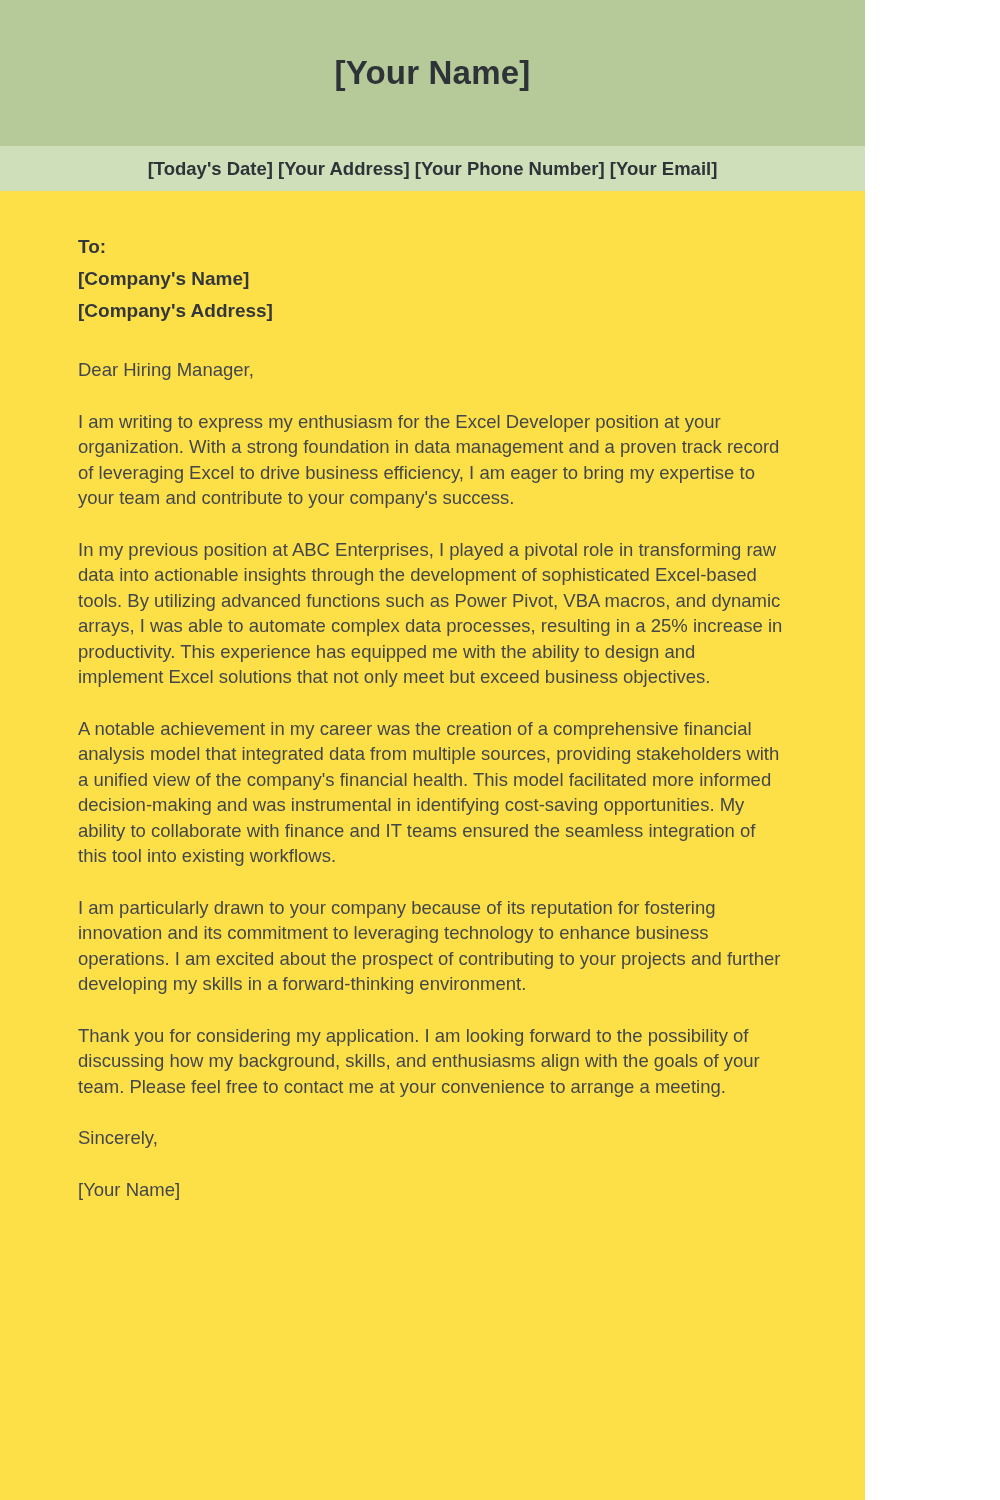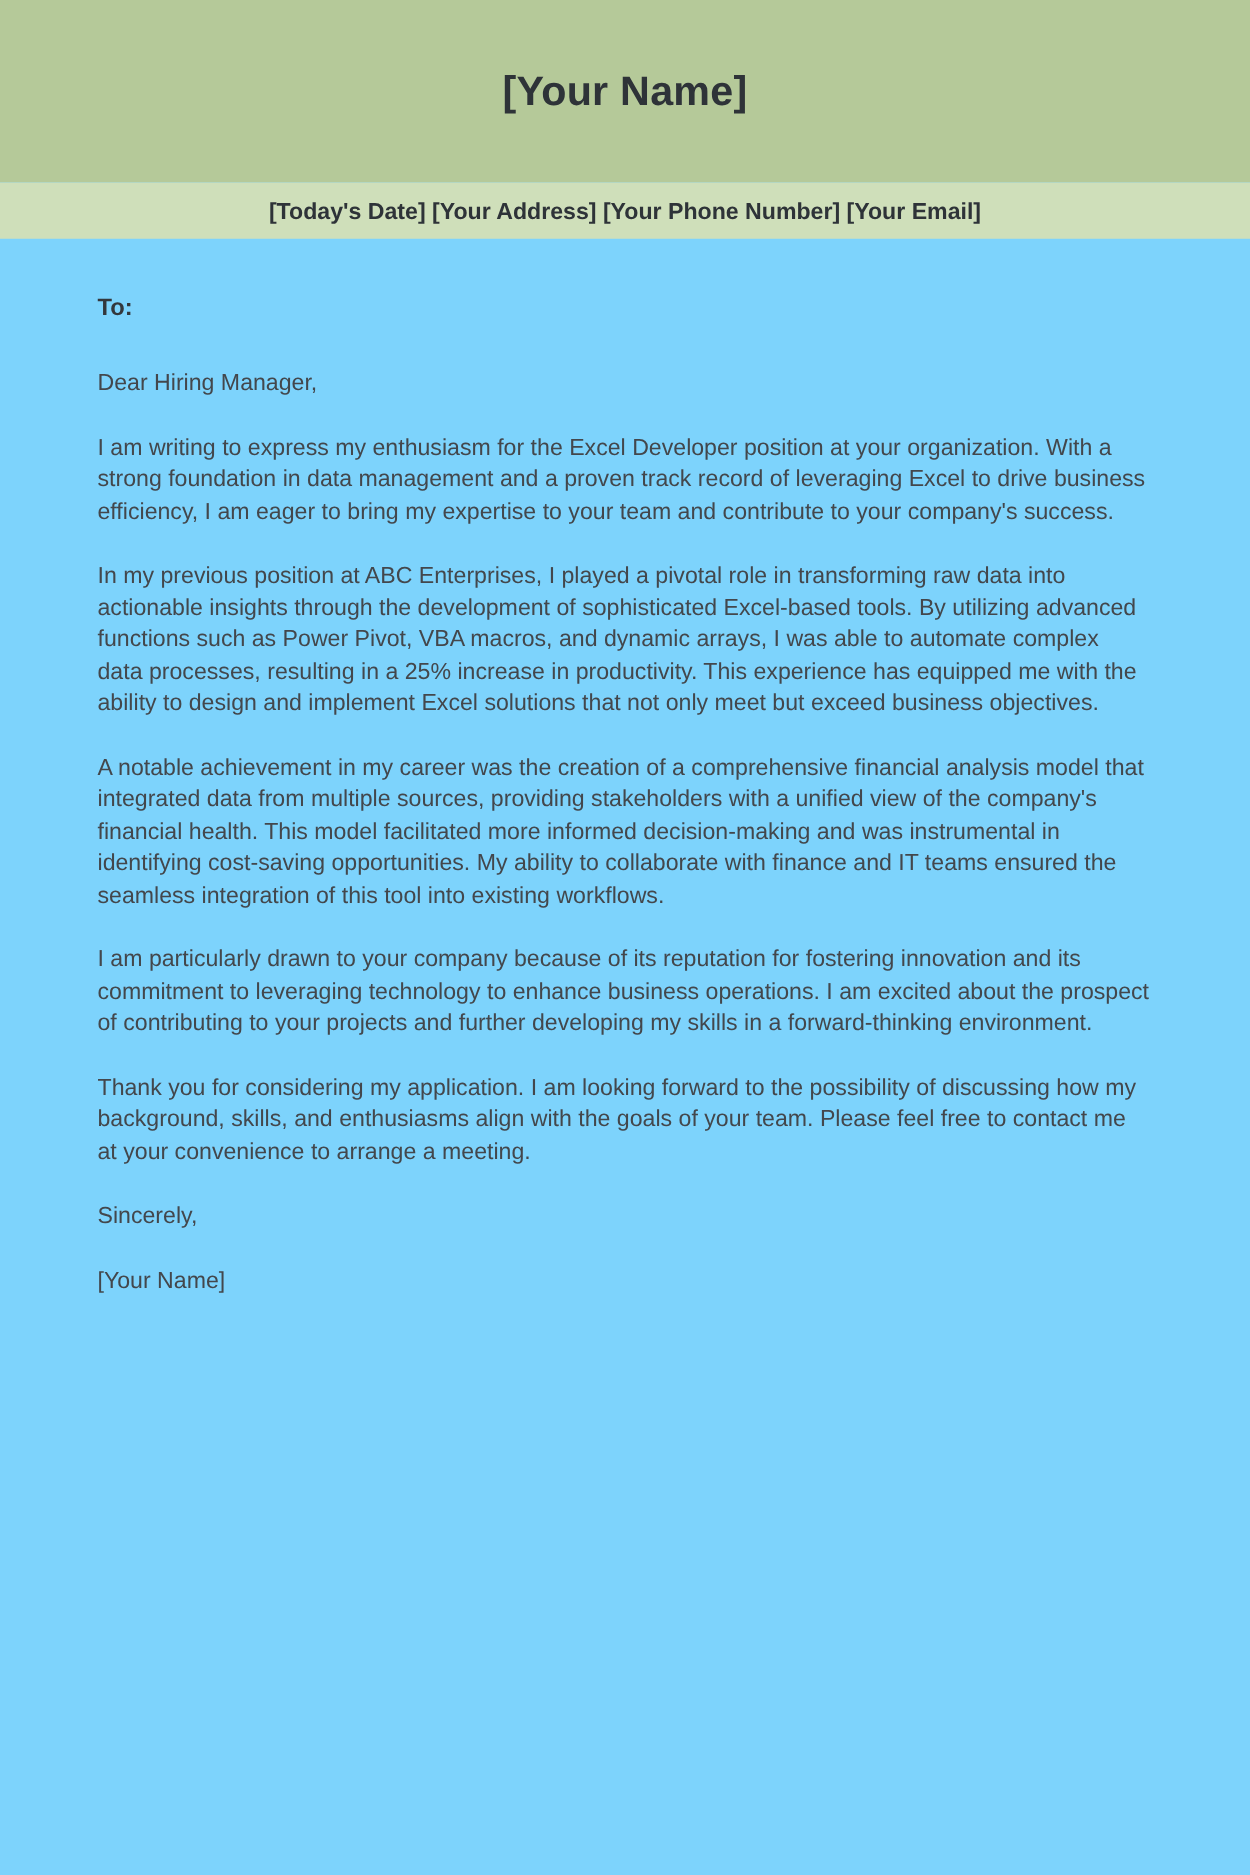--- a/index.html
+++ b/index.html
@@ -3,23 +3,23 @@
 <meta charset="utf-8">
 <style>
   * { box-sizing: border-box; }
   html, body {
     margin: 0;
     padding: 0;
     background: #ffffff;
     font-family: "Liberation Sans", "DejaVu Sans", sans-serif;
   }
   .page {
-    width: 1000px;
+    width: 865px;
     height: 1500px;
-    background: #7dd3fc;
+    background: #fde047;
     overflow: hidden;
     position: relative;
   }
   .header-band {
     width: 100%;
     height: 146px;
     background: #b5c999;
     display: flex;
     align-items: center;
     justify-content: center;
@@ -80,20 +80,22 @@
   </div>
 
   <div class="contact-band">
     <div class="contact-line">[Today's Date] [Your Address] [Your Phone Number] [Your Email]</div>
   </div>
 
   <div class="letter-body">
 
     <div class="recipient-block">
       <div>To:</div>
+      <div>[Company's Name]</div>
+      <div>[Company's Address]</div>
     </div>
 
     <p class="salutation">Dear Hiring Manager,</p>
 
     <p>I am writing to express my enthusiasm for the Excel Developer position at your organization. With a strong foundation in data management and a proven track record of leveraging Excel to drive business efficiency, I am eager to bring my expertise to your team and contribute to your company's success.</p>
 
     <p>In my previous position at ABC Enterprises, I played a pivotal role in transforming raw data into actionable insights through the development of sophisticated Excel-based tools. By utilizing advanced functions such as Power Pivot, VBA macros, and dynamic arrays, I was able to automate complex data processes, resulting in a 25% increase in productivity. This experience has equipped me with the ability to design and implement Excel solutions that not only meet but exceed business objectives.</p>
 
     <p>A notable achievement in my career was the creation of a comprehensive financial analysis model that integrated data from multiple sources, providing stakeholders with a unified view of the company's financial health. This model facilitated more informed decision-making and was instrumental in identifying cost-saving opportunities. My ability to collaborate with finance and IT teams ensured the seamless integration of this tool into existing workflows.</p>
 

